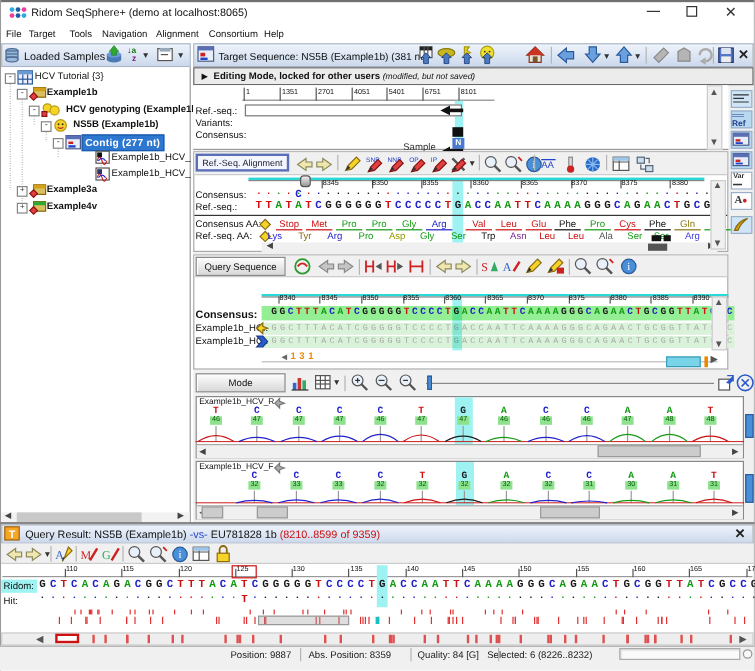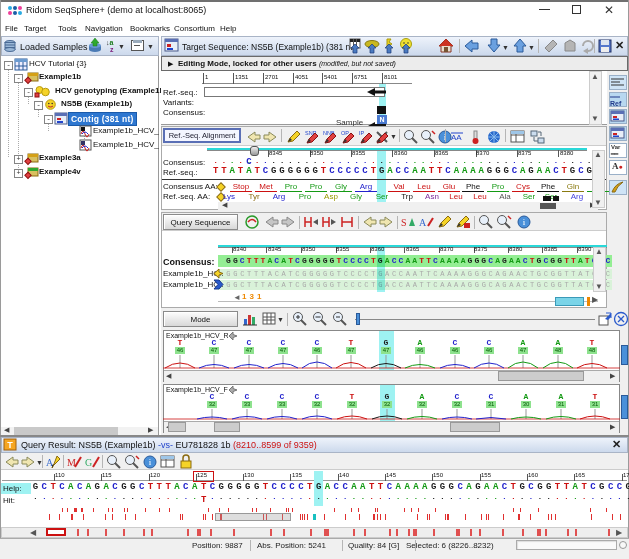--- a/index.html
+++ b/index.html
@@ -23,21 +23,21 @@
 <div class="abs" style="left:18px;top:11px;width:4px;height:4px;border-radius:2px;background:#29abe2"></div>
 <div class="abs" style="left:26px;top:5px;font-size:9px;color:#111">Ridom SeqSphere+ (demo at localhost:8065)</div>
 <div class="abs" style="left:539px;top:9px;width:11px;height:1px;background:#333"></div>
 <div class="abs" style="left:572px;top:5px;width:9px;height:9px;border:1px solid #333"></div>
 <div class="abs" style="left:604px;top:3px;font-size:12px;color:#333">✕</div>
 <div class="abs" style="left:1px;top:19px;width:627px;height:17px;background:#fff"></div>
 <div class="abs" style="left:5px;top:24px;font-size:8px;color:#111">File</div>
 <div class="abs" style="left:24px;top:24px;font-size:8px;color:#111">Target</div>
 <div class="abs" style="left:58px;top:24px;font-size:8px;color:#111">Tools</div>
 <div class="abs" style="left:85px;top:24px;font-size:8px;color:#111">Navigation</div>
-<div class="abs" style="left:130px;top:24px;font-size:8px;color:#111">Bookmarks</div>
+<div class="abs" style="left:130px;top:24px;font-size:8px;color:#111">Alignment</div>
 <div class="abs" style="left:174px;top:24px;font-size:8px;color:#111">Consortium</div>
 <div class="abs" style="left:220px;top:24px;font-size:8px;color:#111">Help</div>
 <div class="abs hdr" style="left:1px;top:36px;width:158px;height:20px"></div>
 <svg class="abs" style="left:4px;top:40px" width="12" height="12">
     <ellipse cx="6" cy="2.5" rx="5" ry="2" fill="#9ab8d8" stroke="#4a6a95"></ellipse>
     <rect x="1" y="2.5" width="10" height="7" fill="#9ab8d8" stroke="#4a6a95"></rect>
     <ellipse cx="6" cy="9.5" rx="5" ry="2" fill="#9ab8d8" stroke="#4a6a95"></ellipse>
     <line x1="1" y1="5" x2="11" y2="5" stroke="#4a6a95"></line>
     <line x1="1" y1="7.5" x2="11" y2="7.5" stroke="#4a6a95"></line>
   </svg>
@@ -156,21 +156,21 @@
     <path d="M3.2,7 Q5.5,9 7.8,7" stroke="#c03030" fill="none" stroke-width="1.1"></path>
   </svg>
 <div class="abs" style="left:61px;top:99px;font:bold 8px 'Liberation Sans';color:#111">NS5B (Example1b)</div>
 <div class="abs" style="left:44px;top:115px;width:9px;height:9px;border:1px solid #848484;background:#fff;font:7px 'Liberation Mono';line-height:7px;text-align:center;color:#333">-</div>
 <svg class="abs" style="left:55px;top:113px" width="13" height="12">
     <rect x="0" y="0" width="12" height="11" fill="#e8eef8" stroke="#4a5a8a"></rect>
     <rect x="0" y="0" width="12" height="3" fill="#5a6fb5"></rect>
     <rect x="2" y="5" width="4" height="2" fill="#cc2222"></rect>
     <rect x="2" y="8" width="6" height="2" fill="#2244cc"></rect>
   </svg>
-<div class="abs" style="left:68px;top:112px;padding:1px 2px;background:#2e77d0;border:1px solid #1a5aaa;font:bold 8.5px 'Liberation Sans';letter-spacing:0.2px;color:#fff">Contig (381 nt)</div>
+<div class="abs" style="left:68px;top:112px;padding:1px 2px;background:#2e77d0;border:1px solid #1a5aaa;font:bold 8.5px 'Liberation Sans';letter-spacing:0.2px;color:#fff">Contig (277 nt)</div>
 <svg class="abs" style="left:80px;top:126px" width="12" height="11">
     <rect x="0" y="0" width="11" height="10" fill="#fff" stroke="#555"></rect>
     <path d="M1,8 Q3,2 5,8 T9,8" stroke="#c22" fill="none"></path>
     <path d="M2,8 Q5,4 8,8" stroke="#22c" fill="none"></path>
     <rect x="1" y="1" width="4" height="4" fill="#111"></rect>
   </svg>
 <div class="abs" style="left:93px;top:126px;font:normal 8px 'Liberation Sans';color:#111">Example1b_HCV_</div>
 <svg class="abs" style="left:80px;top:140px" width="12" height="11">
     <rect x="0" y="0" width="11" height="10" fill="#fff" stroke="#555"></rect>
     <path d="M1,8 Q3,2 5,8 T9,8" stroke="#c22" fill="none"></path>
@@ -1040,21 +1040,21 @@
 <div class="rlab" style="left:481px;top:472px">155</div>
 <div class="tick" style="left:527px;top:474px;height:7px"></div>
 <div class="rlab" style="left:528px;top:472px">160</div>
 <div class="tick" style="left:574px;top:474px;height:7px"></div>
 <div class="rlab" style="left:575px;top:472px">165</div>
 <div class="tick" style="left:622px;top:474px;height:7px"></div>
 <div class="rlab" style="left:623px;top:472px">170</div>
 <div class="abs" style="left:193px;top:471px;width:21px;height:11px;border:1px solid #cc1111"></div>
 <div class="abs" style="left:314px;top:471px;width:9px;height:35px;background:#9ef2f2"></div>
 <div class="abs" style="left:1px;top:483px;width:30px;height:11px;background:#9ef2f2"></div>
-<div class="abs" style="left:3px;top:484px;font-size:8px;color:#111">Help:</div>
+<div class="abs" style="left:3px;top:484px;font-size:8px;color:#111">Ridom:</div>
 <div class="abs" style="left:3px;top:496px;font-size:8px;color:#111">Hit:</div>
 <i style="position:absolute;left:31.0px;top:482px;width:8.8px;text-align:center;font:bold 9px 'Liberation Mono',monospace;font-style:normal;color:#1a1a1a">G</i>
 <i style="position:absolute;left:39.9px;top:482px;width:8.8px;text-align:center;font:bold 9px 'Liberation Mono',monospace;font-style:normal;color:#2222cc">C</i>
 <i style="position:absolute;left:48.7px;top:482px;width:8.8px;text-align:center;font:bold 9px 'Liberation Mono',monospace;font-style:normal;color:#cc1111">T</i>
 <i style="position:absolute;left:57.5px;top:482px;width:8.8px;text-align:center;font:bold 9px 'Liberation Mono',monospace;font-style:normal;color:#2222cc">C</i>
 <i style="position:absolute;left:66.4px;top:482px;width:8.8px;text-align:center;font:bold 9px 'Liberation Mono',monospace;font-style:normal;color:#149a14">A</i>
 <i style="position:absolute;left:75.2px;top:482px;width:8.8px;text-align:center;font:bold 9px 'Liberation Mono',monospace;font-style:normal;color:#2222cc">C</i>
 <i style="position:absolute;left:84.1px;top:482px;width:8.8px;text-align:center;font:bold 9px 'Liberation Mono',monospace;font-style:normal;color:#149a14">A</i>
 <i style="position:absolute;left:92.9px;top:482px;width:8.8px;text-align:center;font:bold 9px 'Liberation Mono',monospace;font-style:normal;color:#1a1a1a">G</i>
 <i style="position:absolute;left:101.8px;top:482px;width:8.8px;text-align:center;font:bold 9px 'Liberation Mono',monospace;font-style:normal;color:#149a14">A</i>
@@ -1320,19 +1320,19 @@
 <div class="abs" style="left:283px;top:529px;width:2px;height:7px;background:#e05050"></div>
 <div class="abs" style="left:502px;top:529px;width:2px;height:7px;background:#e05050"></div>
 <div class="abs" style="left:310px;top:529px;width:2px;height:7px;background:#e05050"></div>
 <div class="abs" style="left:575px;top:529px;width:2px;height:7px;background:#e05050"></div>
 <div class="abs" style="left:545px;top:529px;width:2px;height:7px;background:#e05050"></div>
 <div class="abs" style="left:123px;top:529px;width:2px;height:7px;background:#e05050"></div>
 <div class="abs" style="left:143px;top:529px;width:2px;height:7px;background:#e05050"></div>
 <div class="abs" style="left:187px;top:529px;width:2px;height:7px;background:#e05050"></div>
 <div class="abs" style="left:0px;top:538px;width:629px;height:21px;background:#f0f0f0;border-top:1px solid #aaa"></div>
 <div class="abs" style="left:192px;top:541px;font-size:8px;color:#222">Position: 9887</div>
-<div class="abs" style="left:257px;top:541px;font-size:8px;color:#222">Abs. Position: 5241</div>
+<div class="abs" style="left:257px;top:541px;font-size:8px;color:#222">Abs. Position: 8359</div>
 <div class="abs" style="left:348px;top:541px;font-size:8px;color:#222">Quality: 84 [G]</div>
 <div class="abs" style="left:406px;top:541px;font-size:8px;color:#222">Selected: 6 (8226..8232)</div>
 <div class="sep" style="left:250px;top:540px;height:11px"></div>
 <div class="sep" style="left:342px;top:540px;height:11px"></div>
 <div class="sep" style="left:415px;top:540px;height:11px"></div>
 <div class="abs" style="left:516px;top:540px;width:101px;height:10px;background:#fafafa;border:1px solid #aaa;box-shadow:inset 1px 1px 1px #ddd"></div>
 <div class="abs" style="left:619px;top:541px;width:8px;height:8px;border-radius:4px;border:1px solid #999;background:#f8f8f8"></div>
 </body></html>

